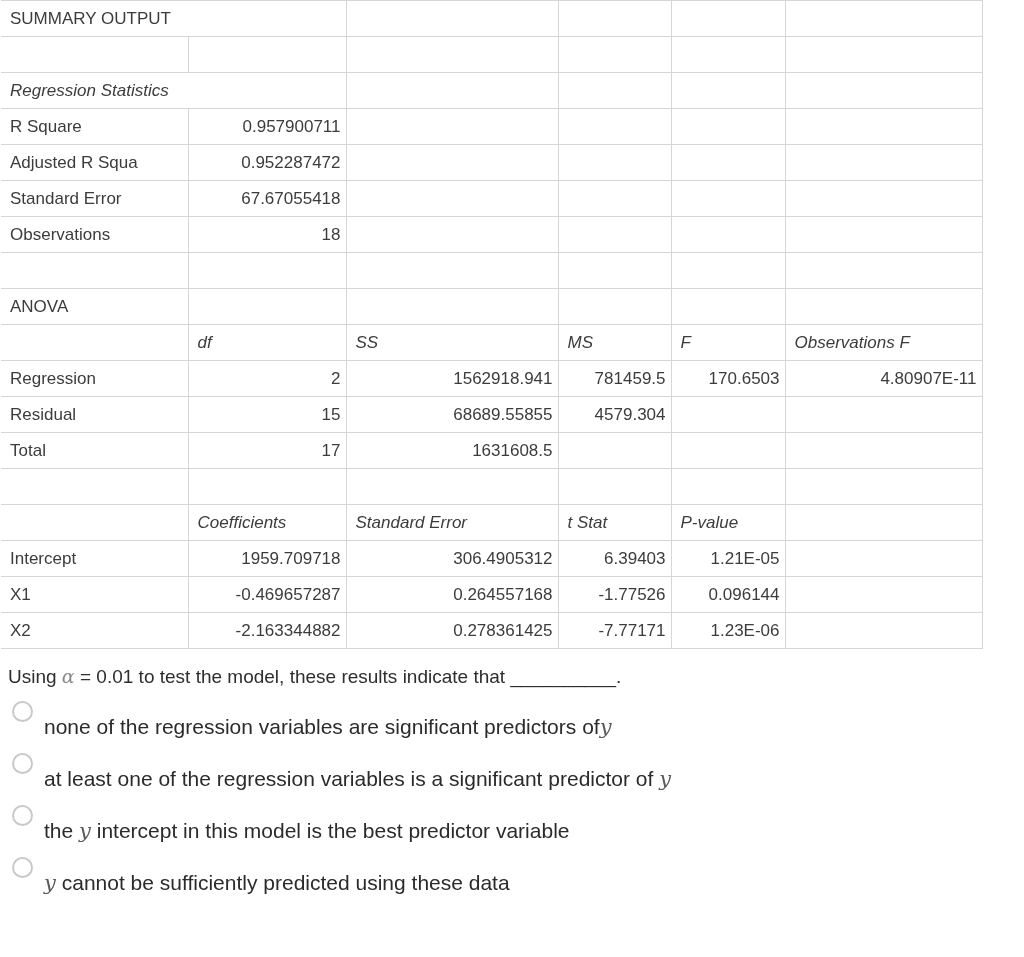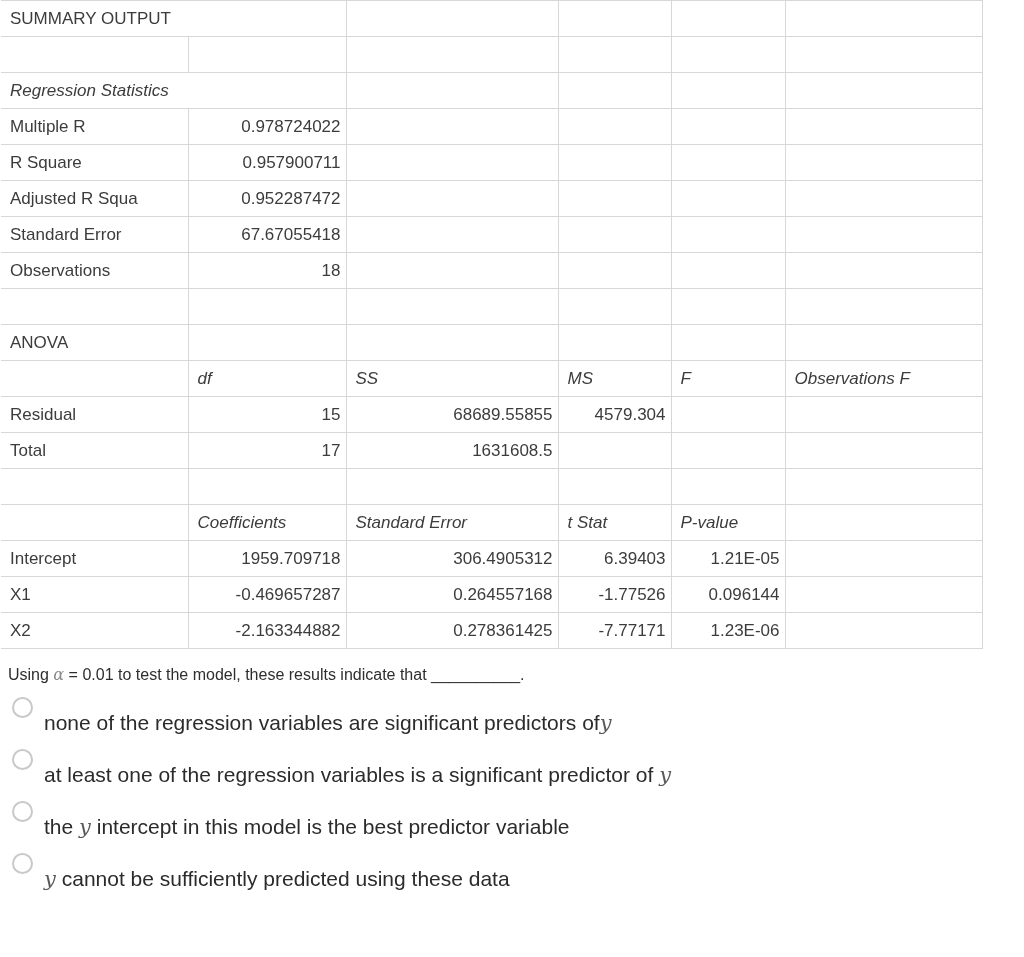--- a/index.html
+++ b/index.html
@@ -15,21 +15,21 @@
     border-right:1px solid #d7d7d7;border-bottom:1px solid #d7d7d7;
   }
   tr.rfirst td{border-top:1px solid #d7d7d7;}
   td.bbM{border-bottom:3px solid #161616;}
   td.bbS{border-bottom:2px solid #161616;}
   td.lbl{text-align:left;}
   td.num{text-align:right;}
   td.hdr{text-align:left;font-style:italic;}
 
   
-  .question{margin:16px 0 0 8px;font-size:16px;color:#2e2e2e;}
+  .question{margin:16px 0 0 8px;font-size:19px;color:#2e2e2e;}
   .mathvar{font-family:"DejaVu Serif",serif;font-style:italic;}
   .alpha{color:#8a8a8a;}
   .yvar{color:#5a5a5a;}
   .blank{letter-spacing:0;color:#2e2e2e;}
   .options{margin-top:13px;}
   .option{display:flex;align-items:flex-start;height:52px;margin-left:12px;}
   .radio{width:17px;height:17px;border:2px solid #c9c9c9;border-radius:50%;background:#fff;flex:none;}
   .option-text{margin:14px 0 0 11px;font-size:21px;color:#2b2b2b;}
 </style>
 </head>
@@ -68,28 +68,20 @@
 
     <tr>
       <td class="hdr bbS" colspan="2">Regression Statistics</td>
       <td class="e"></td>
       <td class="e"></td>
       <td class="e"></td>
       <td class="e"></td>
     </tr>
 
     <tr>
-      <td class="lbl">Multiple R</td>
-      <td class="num">0.978724022</td>
-      <td class="e"></td>
-      <td class="e"></td>
-      <td class="e"></td>
-      <td class="e"></td>
-    </tr>
-    <tr>
       <td class="lbl">R Square</td>
       <td class="num">0.957900711</td>
       <td class="e"></td>
       <td class="e"></td>
       <td class="e"></td>
       <td class="e"></td>
     </tr>
     <tr>
       <td class="lbl">Adjusted R Squa</td>
       <td class="num">0.952287472</td>
@@ -136,20 +128,28 @@
     <tr>
       <td class="e bbM"></td>
       <td class="hdr bbM">df</td>
       <td class="hdr bbM">SS</td>
       <td class="hdr bbM">MS</td>
       <td class="hdr bbM">F</td>
       <td class="hdr bbM">Observations F</td>
     </tr>
 
     <tr>
+      <td class="lbl">Regression</td>
+      <td class="num">2</td>
+      <td class="num">1562918.941</td>
+      <td class="num">781459.5</td>
+      <td class="num">170.6503</td>
+      <td class="num">4.80907E-11</td>
+    </tr>
+    <tr>
       <td class="lbl">Residual</td>
       <td class="num">15</td>
       <td class="num">68689.55855</td>
       <td class="num">4579.304</td>
       <td class="e"></td>
       <td class="e"></td>
     </tr>
     <tr>
       <td class="lbl">Total</td>
       <td class="num">17</td>

